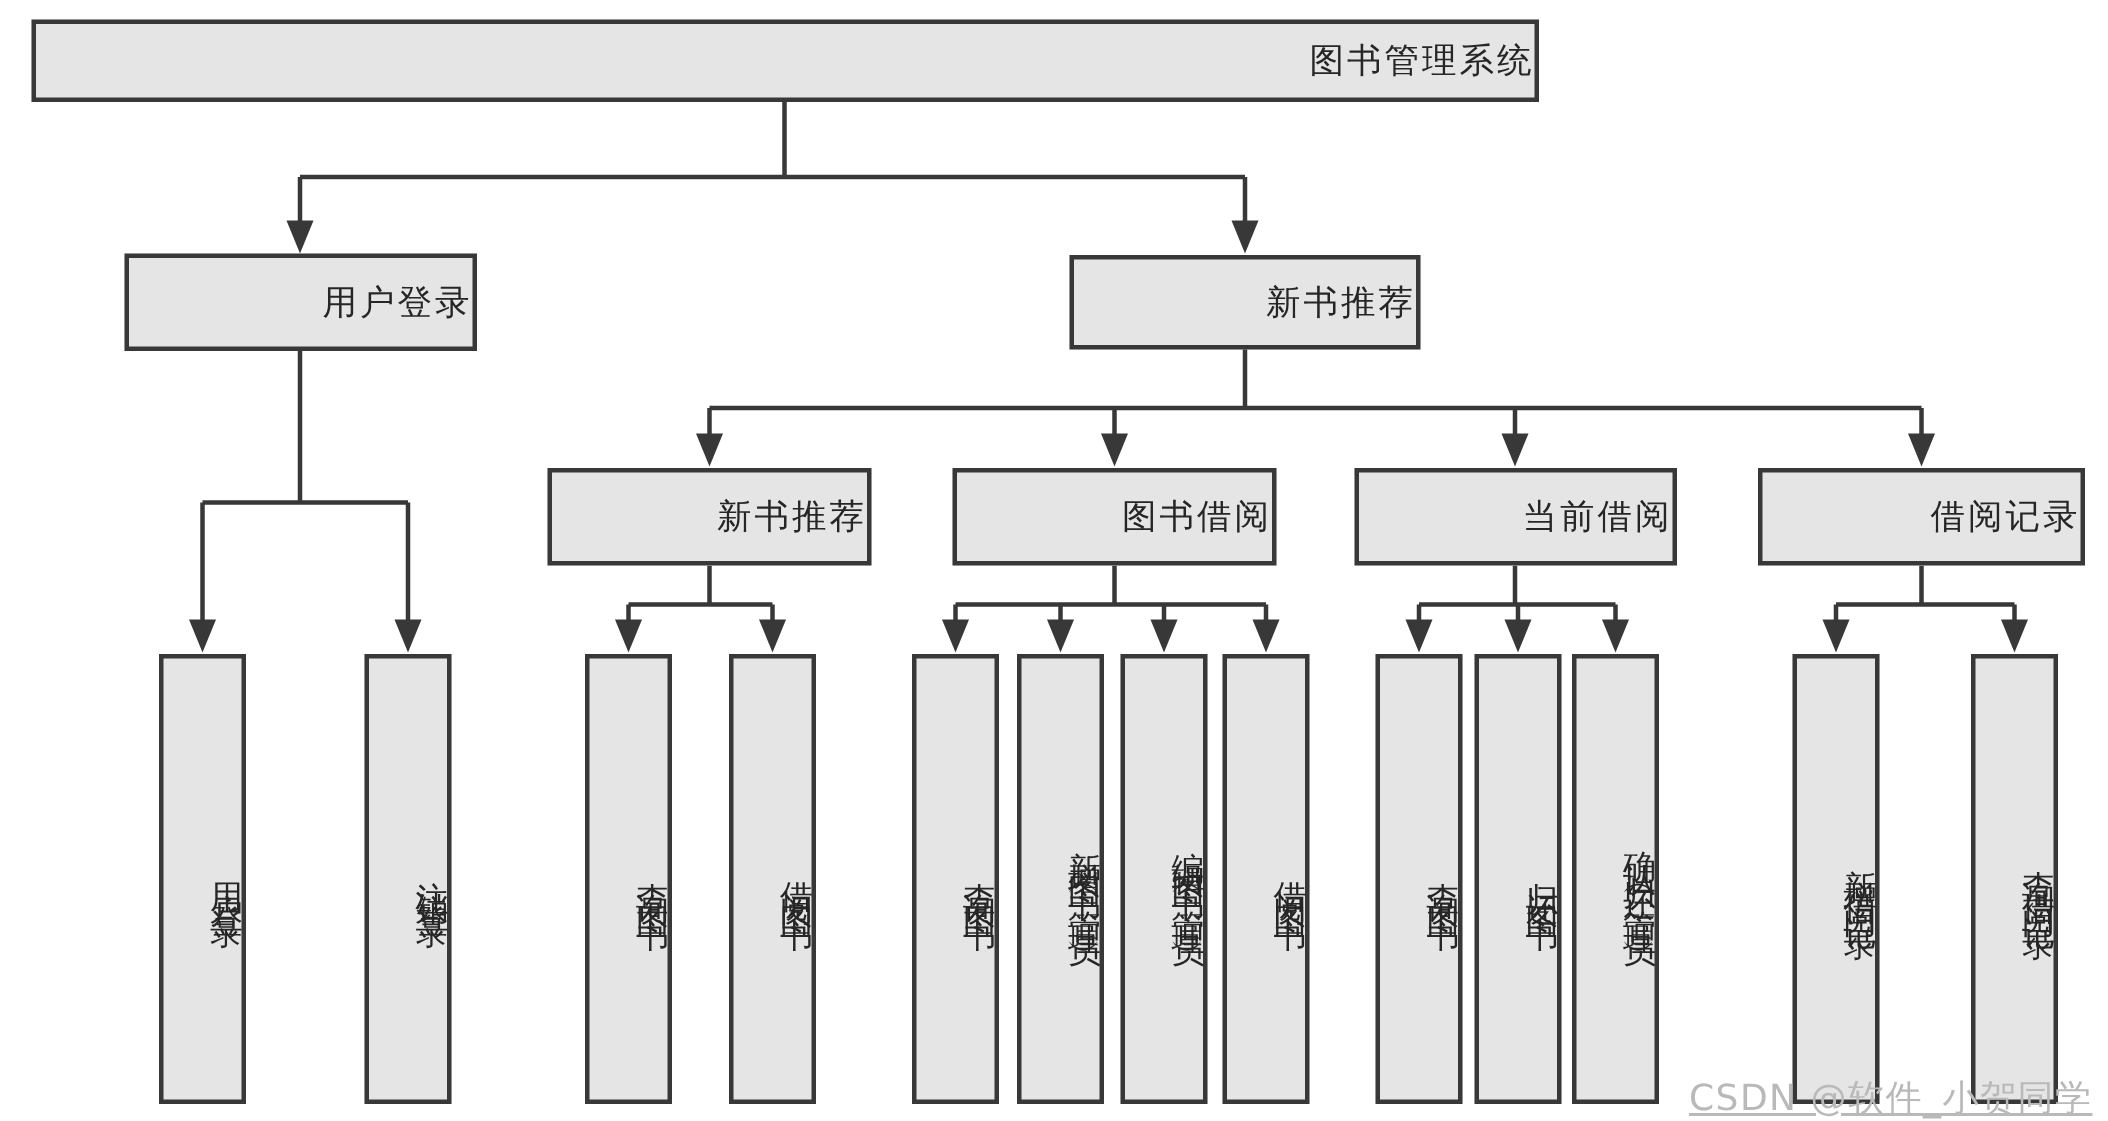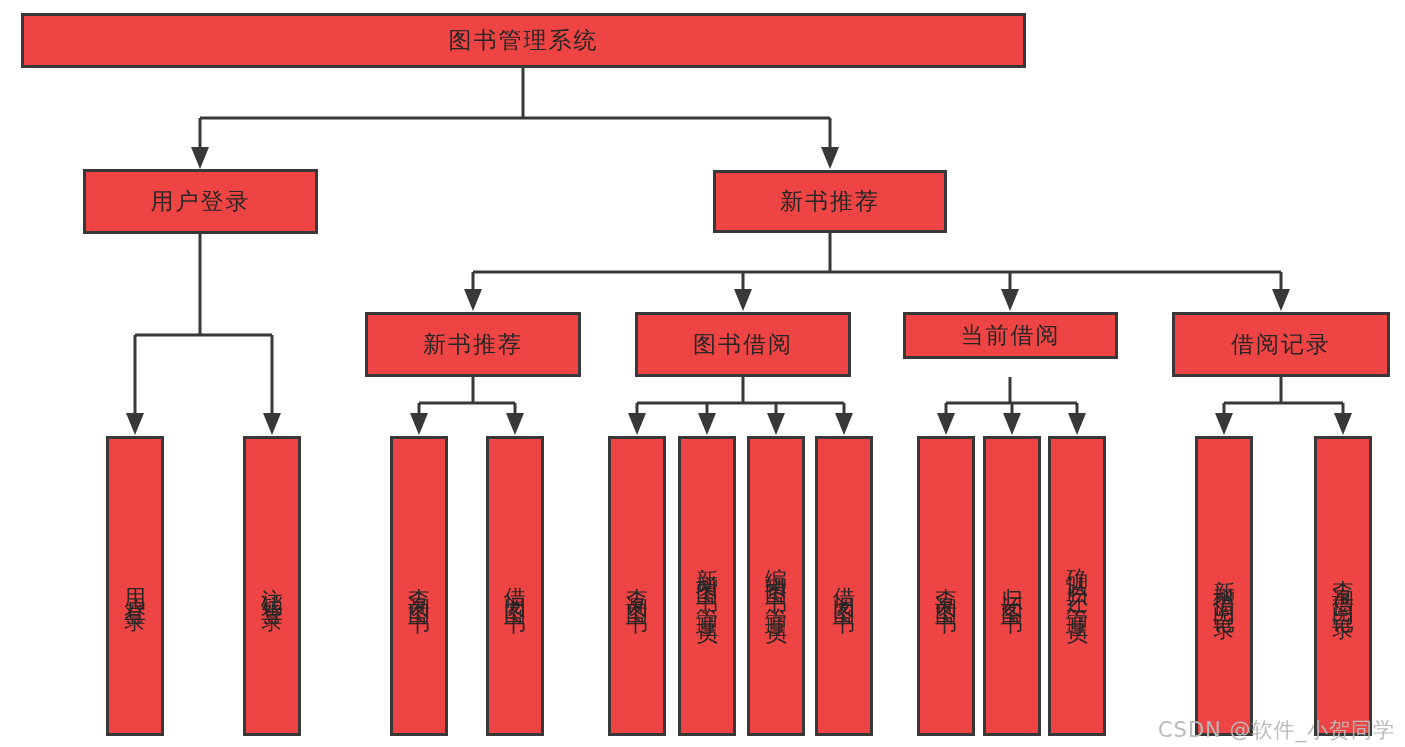--- a/index.html
+++ b/index.html
@@ -15,24 +15,24 @@
     font-family:"DejaVu Sans","Liberation Sans",sans-serif;
     color:var(--text);
     overflow:hidden;
   }
   .canvas{position:relative;width:1405px;height:747px;}
   .connectors{position:absolute;left:0;top:0;z-index:1;}
   .box{
     position:absolute;
     box-sizing:border-box;
     border:3px solid var(--line);
-    background:#ef4444;
+    background:#e5e5e5;
     display:flex;
     align-items:center;
-    justify-content:center;
+    justify-content:flex-end;
     z-index:2;
   }
   .node .label{
     font-size:23px;
     letter-spacing:2px;
     white-space:nowrap;
     color:var(--text);
   }
   .leaf{width:58px;top:436px;height:300px;}
   .leaf .label{
@@ -40,25 +40,26 @@
     text-orientation:mixed;
     font-size:22px;
     letter-spacing:8px;
     line-height:1;
     color:var(--text);
   }
   .watermark{
     position:absolute;
     right:10px;
     top:716px;
-    font-size:21px;
+    font-size:24px;
     color:var(--watermark);
     letter-spacing:1px;
     z-index:3;
     white-space:nowrap;
+    text-decoration:underline;
   }
 </style>
 </head>
 <body>
 
 <div class="canvas">
 
   <svg class="connectors" width="1405" height="747">
     <g style="stroke:var(--line);stroke-width:3;fill:none">
 
@@ -109,21 +110,21 @@
   <div class="box node" style="left:713px;top:170px;width:234px;height:63px">
     <span class="label">新书推荐</span>
   </div>
 
   <div class="box node" style="left:635px;top:312px;width:216px;height:65px">
     <span class="label">图书借阅</span>
   </div>
   <div class="box node" style="left:365px;top:312px;width:216px;height:65px">
     <span class="label">新书推荐</span>
   </div>
-  <div class="box node" style="left:903px;top:312px;width:215px;height:47px">
+  <div class="box node" style="left:903px;top:312px;width:215px;height:65px">
     <span class="label">当前借阅</span>
   </div>
   <div class="box node" style="left:1172px;top:312px;width:218px;height:65px">
     <span class="label">借阅记录</span>
   </div>
 
   <div class="box leaf" style="left:106px">
     <span class="label">用户登录</span>
   </div>
   <div class="box leaf" style="left:243px">

